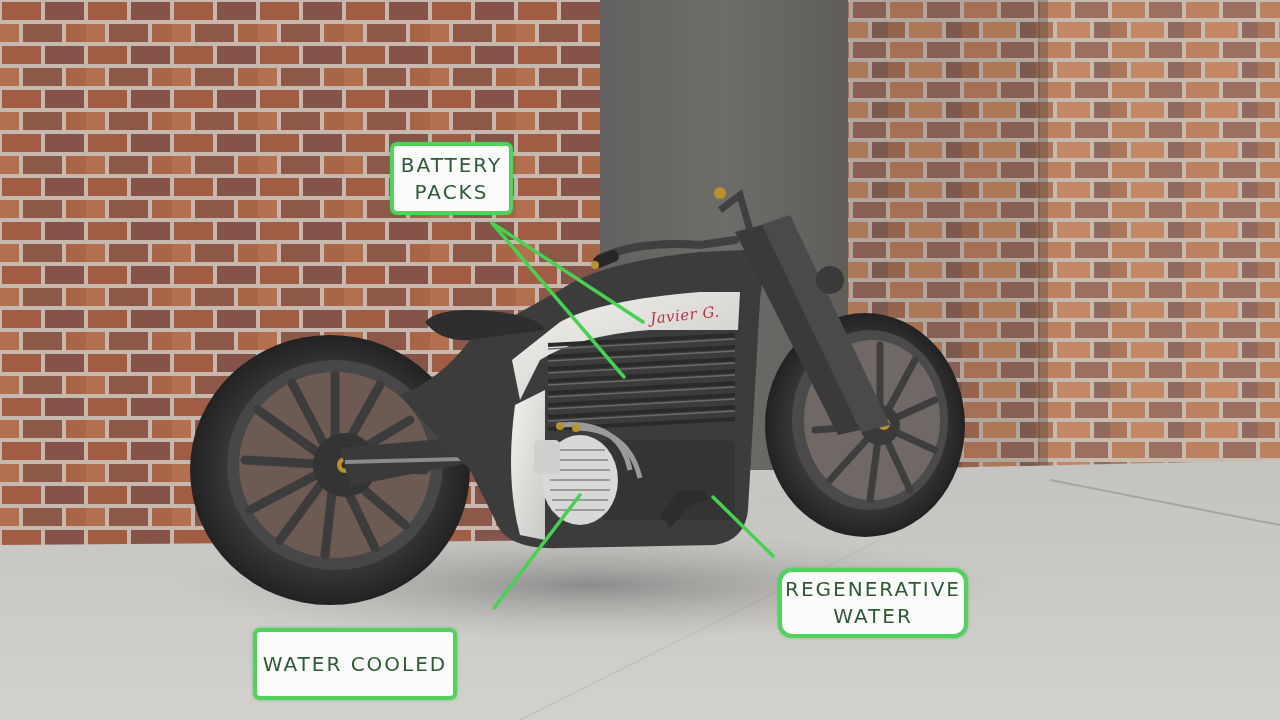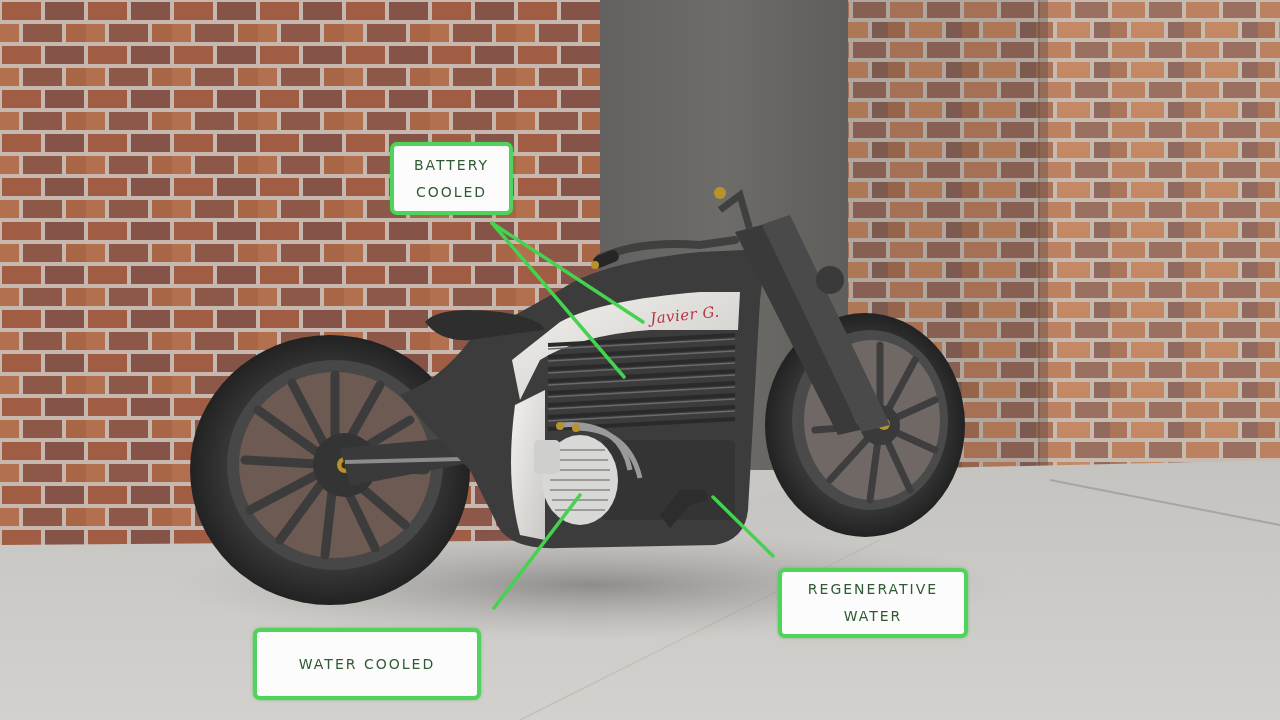--- a/index.html
+++ b/index.html
@@ -9,29 +9,29 @@
     .callout {
       position: absolute;
       background: #fbfcfb;
       border: 4px solid #4fd35a;
       border-radius: 7px;
       box-shadow: 0 0 3px rgba(40,180,60,0.55);
       color: #2f5a33;
       text-align: center;
       letter-spacing: 2px;
       font-family: "DejaVu Sans", sans-serif;
-      font-size: 14px;
+      font-size: 20px;
       line-height: 27px;
       display: flex; flex-direction: column; justify-content: center; align-items: center;
       box-sizing: border-box;
     }
     .callout span { display: block; white-space: nowrap; }
     #cb-battery { left: 390px; top: 142px; width: 123px; height: 73px; }
-    #cb-motor { left: 253px; top: 628px; width: 228px; height: 72px; }
-    #cb-brake { left: 778px; top: 568px; width: 190px; height: 70px; }
+    #cb-motor { left: 253px; top: 628px; width: 204px; height: 72px; }
+    #cb-brake { left: 778px; top: 568px; width: 190px; height: 70px; border-radius: 14px; }
     .signature { position: absolute; left: 650px; top: 306px; font-family: "DejaVu Serif", serif; font-style: italic; font-size: 15px; color: #b8333f; transform: rotate(-6deg); letter-spacing: 0.5px; }
   </style>
 </head>
 <body>
 
 <div class="scene">
   <svg width="1280" height="720" viewBox="0 0 1280 720">
     <defs>
       <pattern id="bricks" width="86" height="44" patternUnits="userSpaceOnUse">
         <rect width="86" height="44" fill="#c8beb5"></rect>
@@ -198,21 +198,21 @@
       <line x1="492" y1="223" x2="624" y2="377"></line>
       <line x1="494" y1="608" x2="580" y2="495"></line>
       <line x1="713" y1="497" x2="773" y2="556"></line>
     </g>
   </svg>
 
   <span class="signature">Javier G.</span>
 
   <div class="callout" id="cb-battery">
     <span>BATTERY</span>
-    <span>COOLED</span>
+    <span>PACKS</span>
   </div>
 
   <div class="callout" id="cb-motor">
     <span>WATER COOLED</span>
   </div>
 
   <div class="callout" id="cb-brake">
     <span>REGENERATIVE</span>
     <span>WATER</span>
   </div>

